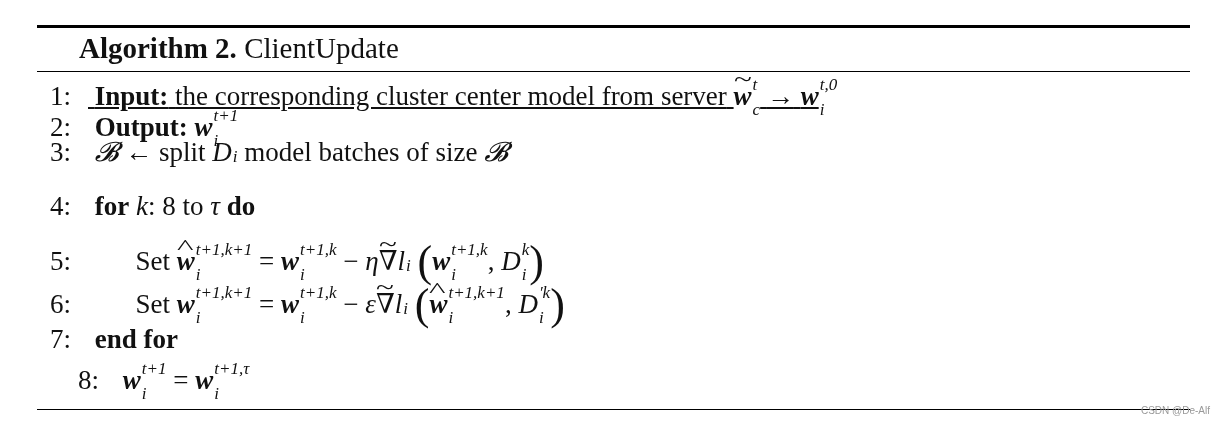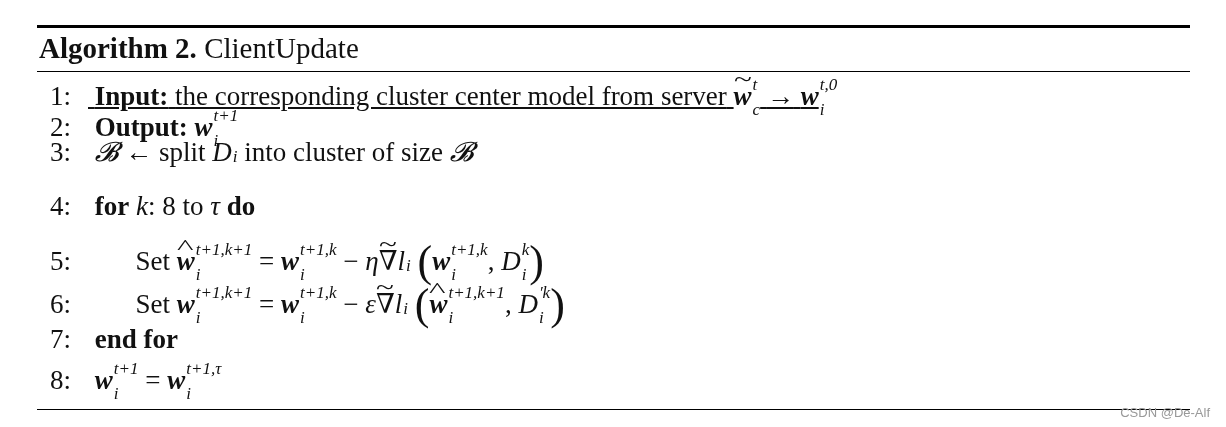--- a/index.html
+++ b/index.html
@@ -3,36 +3,36 @@
 <meta charset="utf-8">
 <style>
   html, body { margin:0; padding:0; background:#ffffff; }
   body { width:1226px; height:427px; position:relative; overflow:hidden;
          font-family:"Liberation Serif","DejaVu Serif",serif; color:#111; }
   .rule { position:absolute; left:37px; width:1153px; background:#000; }
   .rule-top { top:25px; height:2.5px; }
   .rule-mid { top:71px; height:1.2px; }
   .rule-bot { top:409px; height:1.4px; }
   .title { position:absolute; left:39px; top:30px; font-size:29px; line-height:36px; white-space:nowrap; }
-  .title b { font-weight:bold; }
+  .title b { font-weight:bold;margin-left:40px; }
   .line { position:absolute; left:50px; font-size:27px; white-space:nowrap; line-height:32px; }
   .ln { display:inline-block; width:38px; }
   .indent { display:inline-block; width:34px; }
   b { font-weight:bold; }
   i { font-style:italic; }
   .bw { font-weight:bold; font-style:italic; }
   .cal { font-family:"DejaVu Serif",serif; font-style:italic; }
   .sub { position:relative; display:inline-flex; flex-direction:column; vertical-align:middle; line-height:1; font-size:17px; margin-left:1px; }
   .sub .sup-t { position:relative; top:-6px; font-style:italic; }
   .sub .sub-t { position:relative; top:2px; font-style:italic; }
   .hat, .tilde { position:relative; display:inline-block; }
   .hat::before { content:"^"; position:absolute; left:3px; top:-14px; font-size:22px; font-weight:normal; font-style:normal; transform:scaleX(1.6); }
   .tilde::before { content:"~"; position:absolute; left:3px; top:-17px; font-size:22px; font-weight:normal; font-style:normal; transform:scaleX(1.5); }
   .paren { font-size:44px; vertical-align:middle; line-height:0; position:relative; top:-2px; font-weight:normal; }
-  .wm { position:absolute; right:16px; top:405px; font-family:"Liberation Sans",sans-serif; font-size:13px; color:#999; }
+  .wm { position:absolute; right:16px; top:405px; font-family:"Liberation Sans",sans-serif; font-size:10px; color:#999; }
 </style>
 </head>
 <body>
 
 <div class="rule rule-top"></div>
 <div class="title">
   <b>Algorithm 2.</b>
   <span>ClientUpdate</span>
 </div>
 <div class="rule rule-mid"></div>
@@ -63,21 +63,21 @@
 
 <div class="line" style="top:136px;">
   <span class="ln">3:</span>
   <span class="cal">𝓑</span>
   <span>←</span>
   <span>split</span>
   <i>D</i><span class="sub">
       <span class="sup-t"></span>
       <span class="sub-t">i</span>
     </span>
-  <span>into cluster of size</span>
+  <span>model batches of size</span>
   <span class="cal">𝓑</span>
 </div>
 
 <div class="line" style="top:190px;">
   <span class="ln">4:</span>
   <b>for</b>
   <i>k</i><span>: 8 to</span>
   <i>τ</i>
   <b>do</b>
 </div>
@@ -134,21 +134,21 @@
       <span class="sup-t">′k</span>
       <span class="sub-t">i</span>
     </span><span class="paren">)</span>
 </div>
 
 <div class="line" style="top:323px;">
   <span class="ln">7:</span>
   <b>end for</b>
 </div>
 
-<div class="line" style="top:364px;">
+<div class="line" style="top:364px;margin-left:28px;">
   <span class="ln">8:</span>
   <span class="bw">w</span><span class="sub">
       <span class="sup-t">t+1</span>
       <span class="sub-t">i</span>
     </span>
   <span>=</span>
   <span class="bw">w</span><span class="sub">
       <span class="sup-t">t+1,τ</span>
       <span class="sub-t">i</span>
     </span>

